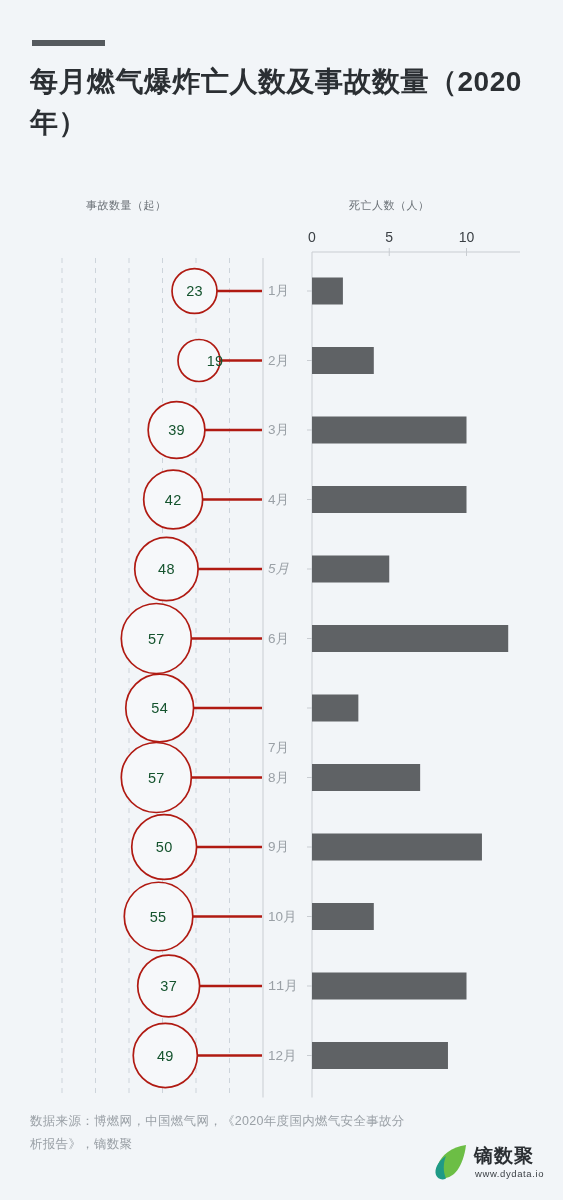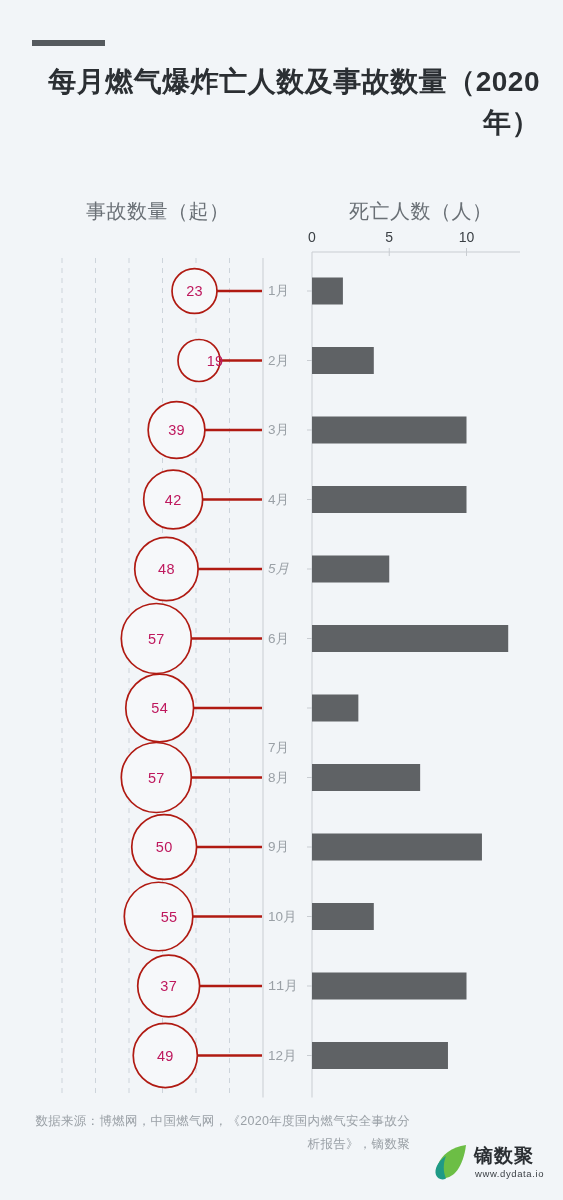--- a/index.html
+++ b/index.html
@@ -10,21 +10,20 @@
     background: #F2F5F8;
     font-family: "Liberation Sans", "DejaVu Sans", sans-serif;
     overflow: hidden;
   }
 
   #root {
     position: relative;
     width: 563px;
     height: 1200px;
     background: #F2F5F8;
-    text-align: right;
   }
 
   
   .accent-rule {
     position: absolute;
     left: 32px;
     top: 40px;
     width: 73px;
     height: 6px;
     background: #555A5E;
@@ -38,21 +37,21 @@
     font-size: 28px;
     font-weight: bold;
     line-height: 1.45;
     color: #2B2F33;
     letter-spacing: 0.5px;
   }
 
   
   .col-head {
     position: absolute;
-    font-size: 20px;
+    font-size: 11px;
     color: #6A7076;
     letter-spacing: 0.5px;
     white-space: nowrap;
   }
   .col-head.left  { left: 86px;  top: 198px; }
   .col-head.right { left: 349px; top: 198px; }
 
   
   #chart {
     position: absolute;
@@ -79,21 +78,21 @@
     color: #9AA0A6;
     white-space: nowrap;
     transform: translateY(-50%);
     left: 268px;
   }
 
   
   .bubble-value {
     position: absolute;
     font-size: 14.5px;
-    color: #be185d;
+    color: #14532d;
     white-space: nowrap;
     transform: translate(-50%, -50%);
     letter-spacing: 0.3px;
   }
 
   
   .footer-source {
     position: absolute;
     left: 30px;
     top: 1110px;
@@ -234,21 +233,21 @@
       <div class="bubble-value" style="left: 166.413px; top: 569px;">48</div>
       <div class="month-label" style="top: 569px; font-style: italic;">5月</div>
       <div class="bubble-value" style="left: 156.3px; top: 638.5px;">57</div>
       <div class="month-label" style="top: 638.5px;">6月</div>
       <div class="bubble-value" style="left: 159.671px; top: 708px;">54</div>
       <div class="month-label" style="top: 748px;">7月</div>
       <div class="bubble-value" style="left: 156.3px; top: 777.5px;">57</div>
       <div class="month-label" style="top: 777.5px;">8月</div>
       <div class="bubble-value" style="left: 164.166px; top: 847px;">50</div>
       <div class="month-label" style="top: 847px;">9月</div>
-      <div class="bubble-value" style="left: 169px; top: 916.5px;">55</div>
+      <div class="bubble-value" style="left: 158px; top: 916.5px;">55</div>
       <div class="month-label" style="top: 916.5px;">10月</div>
       <div class="bubble-value" style="left: 168.661px; top: 986px;">37</div>
       <div class="month-label" style="top: 986px; font-family: Liberation Mono, monospace;">11月</div>
       <div class="bubble-value" style="left: 165.289px; top: 1055.5px;">49</div>
       <div class="month-label" style="top: 1055.5px;">12月</div>
     </div>
 
   <div class="footer-source">数据来源：博燃网，中国燃气网，《2020年度国内燃气安全事故分析报告》，镝数聚</div>
 
   <div class="brand">

